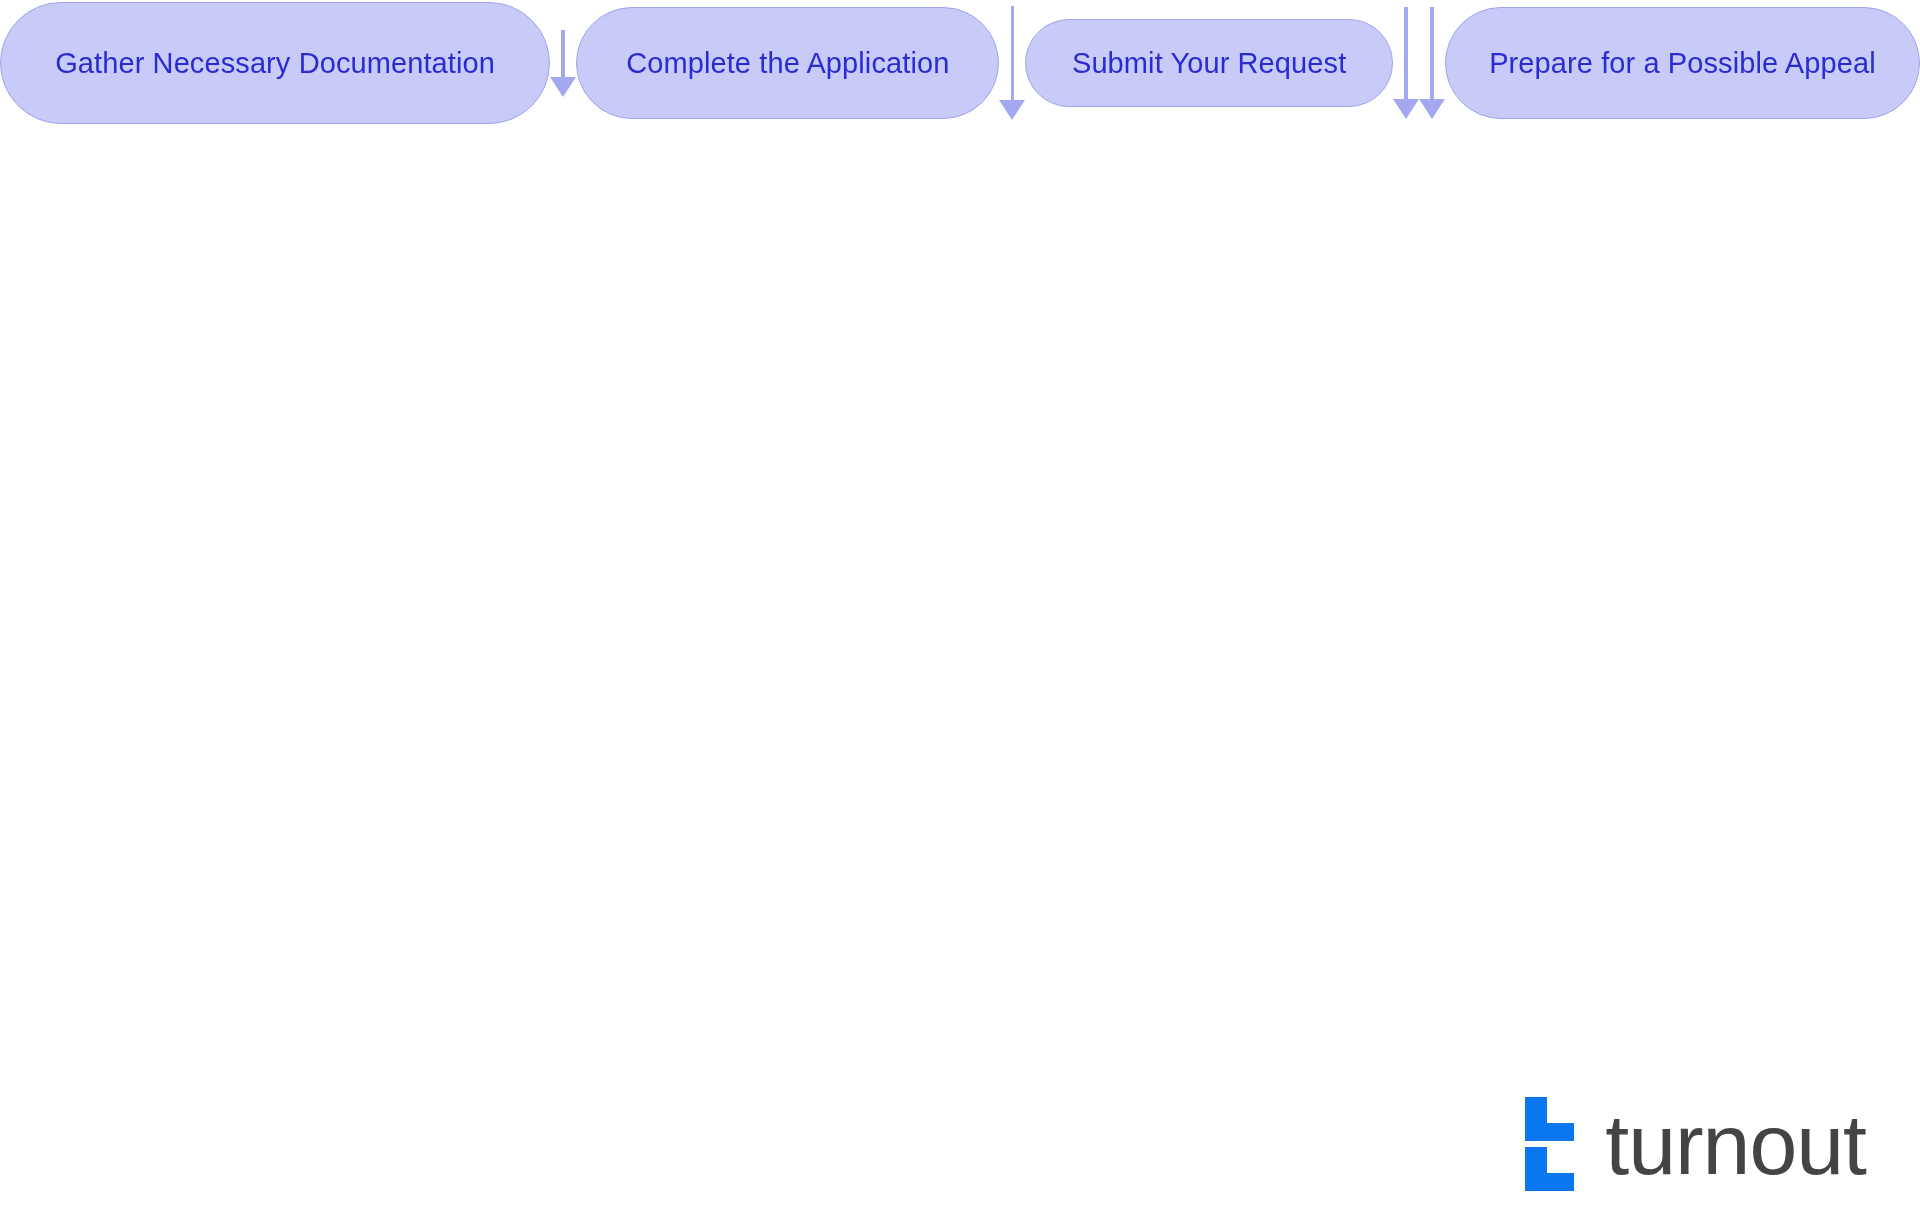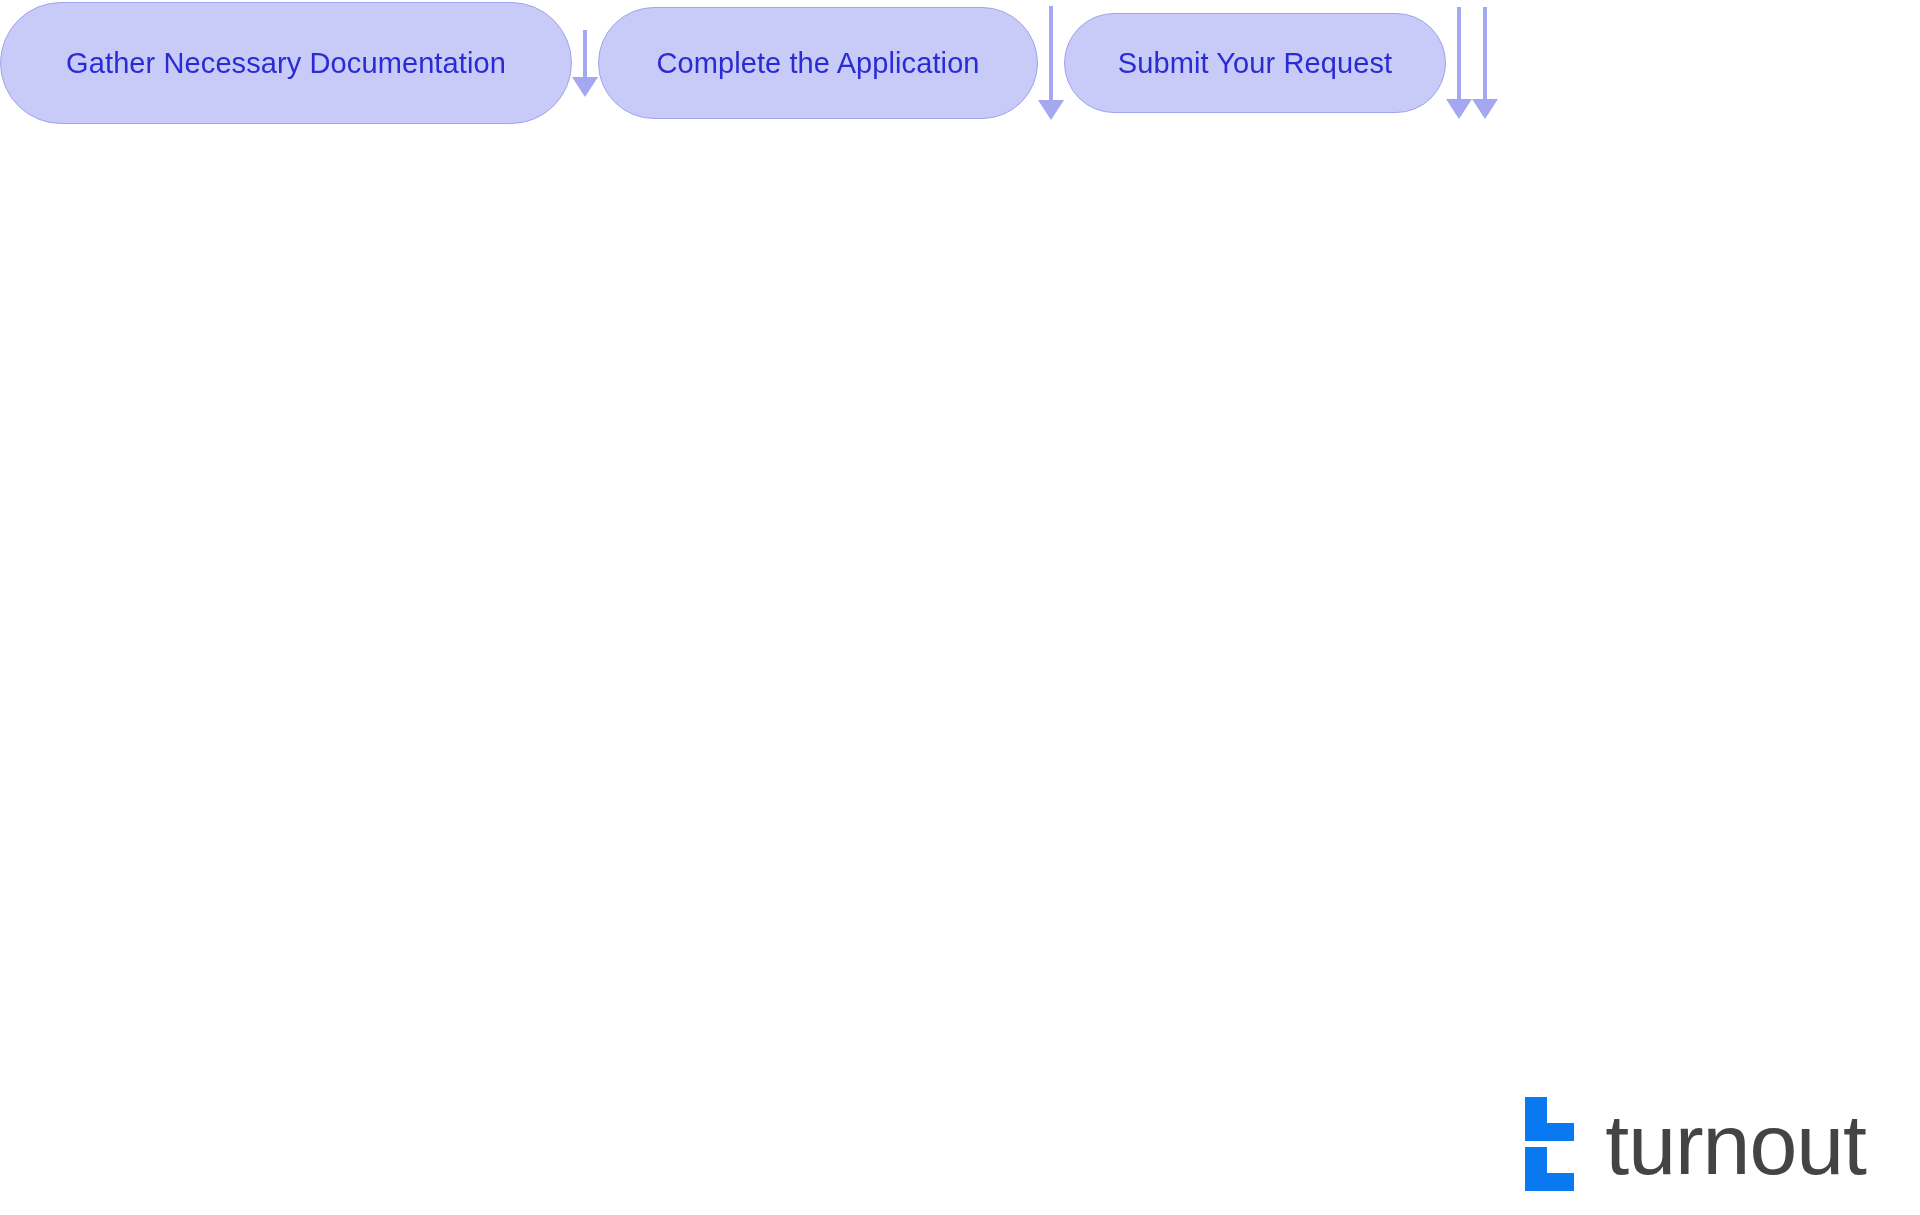--- a/index.html
+++ b/index.html
@@ -50,21 +50,21 @@
   }
   .node-label {
     font-size: 29px;
     line-height: 1;
     font-weight: 400;
     color: #2b2bd4;
   }
 
   .node.n0 { width: 572px; height: 122px; }
   .node.n1 { width: 440px; height: 112px; justify-content: center; }
-  .node.n2 { width: 382px; height: 100px; }
+  .node.n2 { width: 382px; height: 88px; }
   .node.n3 { width: 222px; height: 112px; }
   .node.n4 { width: 494px; height: 112px; }
 
   
   .connector {
     width: 26px;
     display: flex;
     flex-direction: column;
     align-items: center;
   }
@@ -152,20 +152,23 @@
       <div class="stem"></div>
       <div class="head"></div>
     </div>
 
 
     <div class="connector c3">
       <div class="stem"></div>
       <div class="head"></div>
     </div>
 
+    <div class="node n4">
+      <span class="node-label">Prepare for a Possible Appeal</span>
+    </div>
 
   </div>
 </div>
 
 <div id="brand">
   <div class="logo-mark">
     <div class="blk u-stem"></div>
     <div class="blk u-foot"></div>
     <div class="blk l-stem"></div>
     <div class="blk l-foot"></div>

